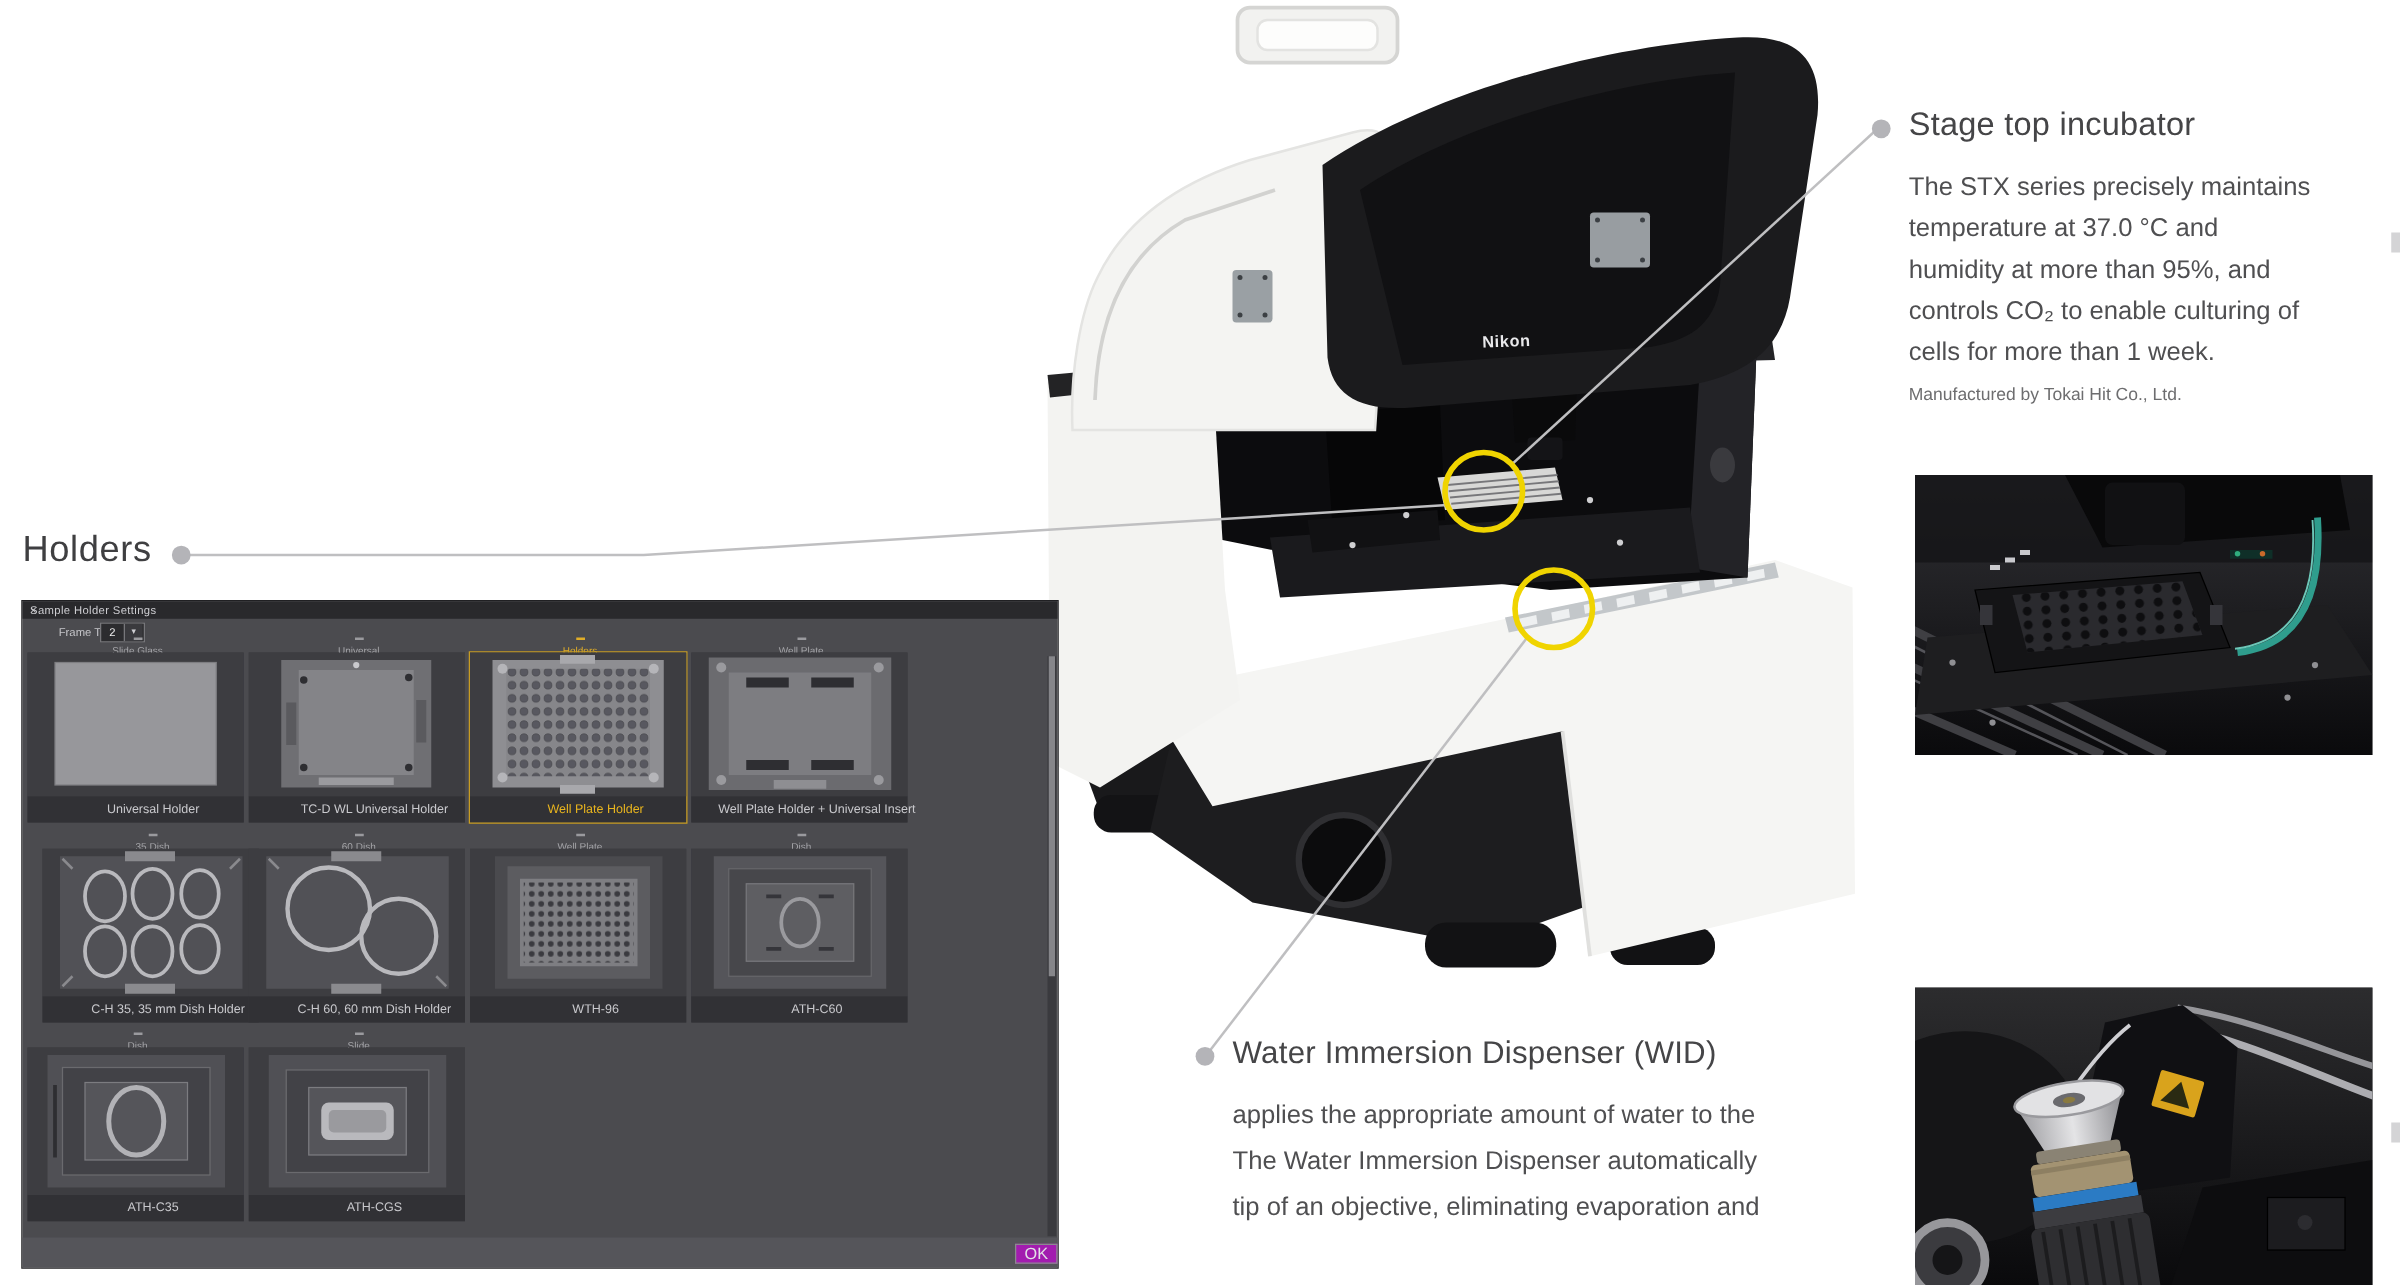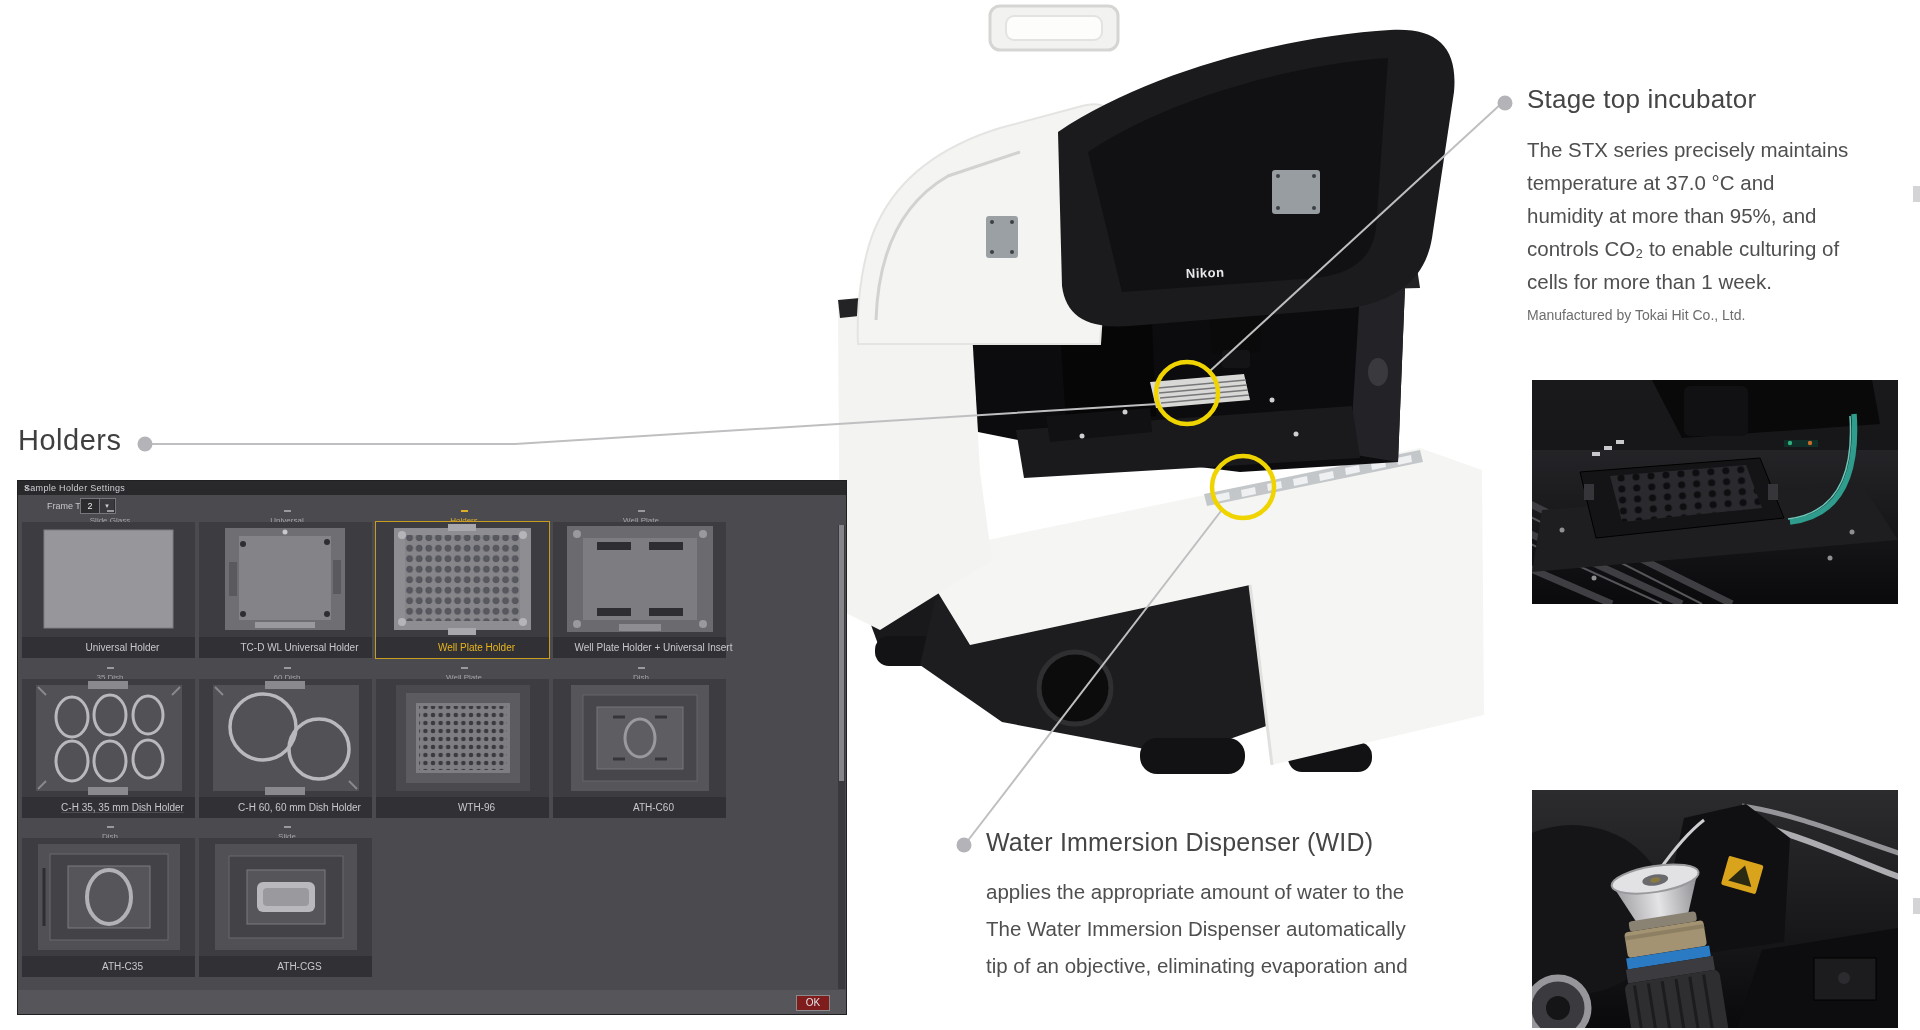--- a/index.html
+++ b/index.html
@@ -37,22 +37,22 @@
   .cellhead .htx{font-size:8px;color:#a5a5a9;white-space:nowrap;}
   .cell .body{background:#3d3d41;}
   .thumb{position:relative;background:#3d3d41;}
   .clabel{height:21px;background:#313135;display:flex;align-items:center;justify-content:center;}
   .clabel span{font-size:10px;color:#c9c9cd;white-space:nowrap;padding-left:28px;}
   .cell.selected .body{outline:1px solid #c79c22;}
   .cell.selected .clabel span{color:#e8b41e;}
   .cell.selected .cellhead .htx{color:#e0ad28;}
   .cell.selected .cellhead .cbx{border-color:#e0ad28;}
   .dlg-bottom{position:absolute;left:0;bottom:0;width:100%;height:24px;background:#55555a;}
-  .ok-btn{position:absolute;right:16px;top:5px;width:32px;height:14px;background:#7f1d1d;
-          border:1px solid #8a8a8e;color:#e2e2e6;font-size:10px;text-align:center;line-height:13px;}
+  .ok-btn{position:absolute;right:0;top:5px;width:32px;height:14px;background:#a21caf;
+          border:1px solid #8a8a8e;color:#e2e2e6;font-size:13px;text-align:center;line-height:13px;}
   .sbar{position:absolute;right:1px;top:44px;width:7px;height:464px;background:#3a3a3e;}
   .sbar .sthumb{position:absolute;left:1px;top:0;width:5px;height:256px;background:#86868a;}
 
   
   .photo{overflow:hidden;background:#0c0c0e;}
   .sliver{width:7px;background:#d4d4d6;}
 </style>
 </head>
 <body>
 
@@ -260,21 +260,21 @@
               <circle cx="150" cy="102" r="4" fill="#9a9a9e"></circle>
           <rect x="66" y="102" width="42" height="7" fill="#8e8e92"></rect>
         </svg>
       </div>
           <div class="clabel">
             <span>Well Plate Holder + Universal Insert</span>
           </div>
         </div>
     </div>
 
-    <div class="cell" style="left:4px;top:186px;width:173px;text-decoration:underline;">
+    <div class="cell" style="left:16px;top:186px;width:173px;">
       <div class="cellhead">
           <span class="cbx"></span>
           <span class="htx">35 Dish</span>
         </div>
       <div class="body">
           <div class="thumb" style="height:118px;">
         <svg width="173" height="118">
           <rect x="14" y="6" width="146" height="106" fill="#515156"></rect>
           <rect x="66" y="2" width="40" height="8" fill="#8a8a8e"></rect>
               <rect x="66" y="108" width="40" height="8" fill="#8a8a8e"></rect>

